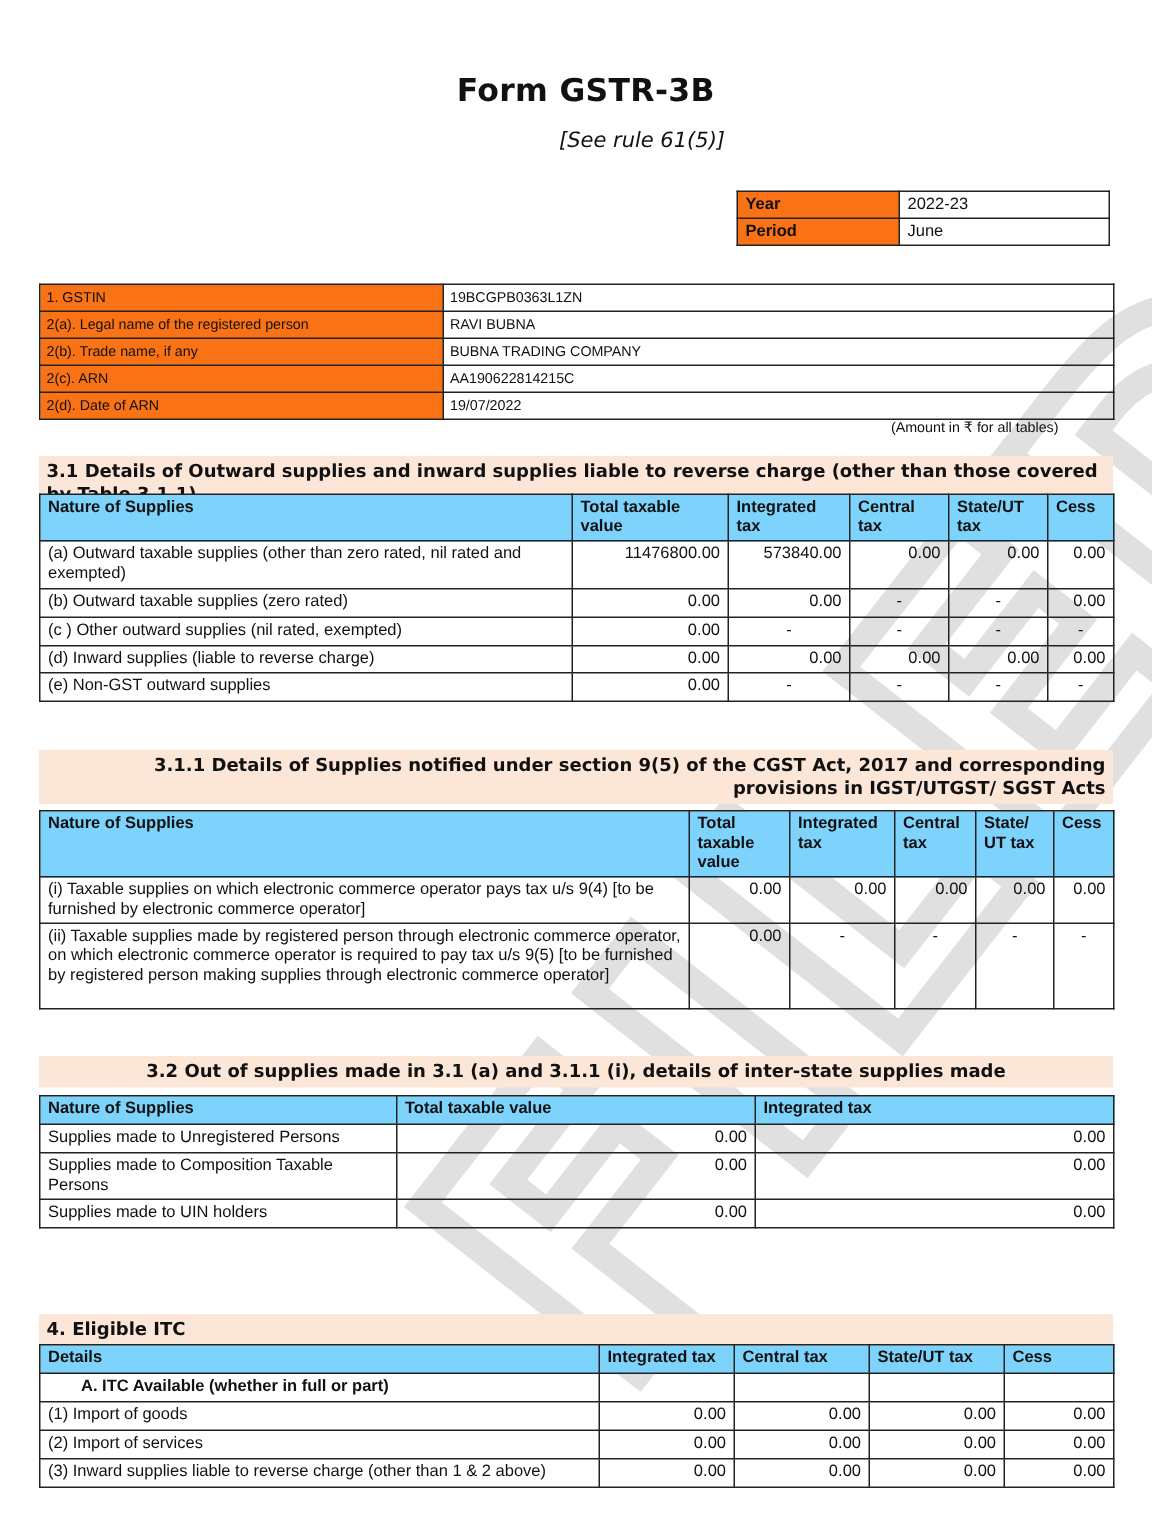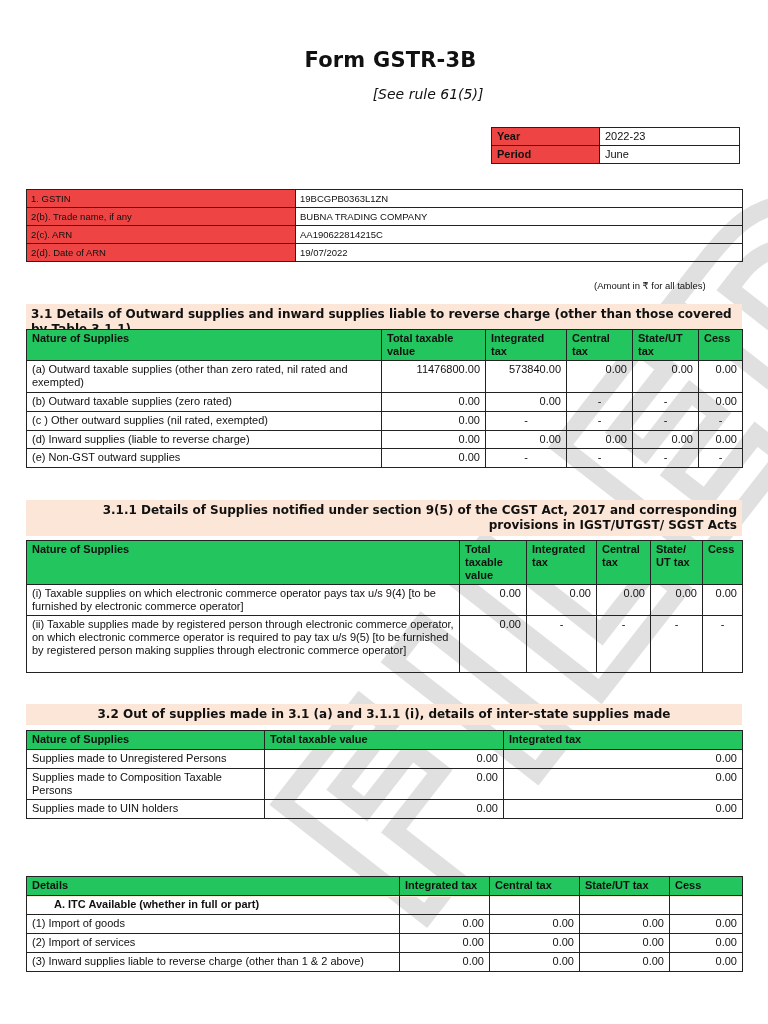--- a/index.html
+++ b/index.html
@@ -4,22 +4,22 @@
   <style>
     * { box-sizing: border-box; margin: 0; padding: 0; }
     html, body { width: 768px; height: 1024px; background: #ffffff; overflow: hidden; }
     body { font-family: "Liberation Sans", "DejaVu Sans", sans-serif; color: #111; position: relative; }
 
     .title { position: absolute; top: 48px; left: 0; width: 768px; text-align: center; font-size: 21px; font-weight: bold; font-family: "DejaVu Sans", sans-serif; letter-spacing: 0.2px; padding-left: 13px; }
     .subtitle { position: absolute; top: 86px; left: 0; width: 768px; text-align: center; font-size: 14px; font-style: italic; font-family: "DejaVu Sans", sans-serif; margin-left: 44px; }
 
     table { border-collapse: collapse; position: absolute; table-layout: fixed; }
     td, th { border: 1px solid #222; font-size: 11px; padding: 2px 5px; vertical-align: top; text-align: left; font-weight: normal; line-height: 13px; }
-    .peach { background: #ef4444; margin-top: 20px; }
-    .hdr { background: #22c55e; font-weight: bold; }
+    .peach { background: #f97316; margin-top: 20px; }
+    .hdr { background: #7dd3fc; font-weight: bold; }
     .num { text-align: right; }
     .dash { text-align: center; }
     .bold { font-weight: bold; padding-left: 27px; }
 
     .yp td { font-size: 11px; height: 18px; }
     .yp td.peach { font-weight: bold; }
     .info td { font-size: 9.5px; height: 17px; padding: 2px 4px; }
     .info td.peach { font-weight: normal; }
 
     .amount-note { position: absolute; top: 280px; left: 594px; font-size: 9.5px; }
@@ -55,20 +55,24 @@
 
 <table class="info" style="left:26px; top:189px; width:716px;">
   <colgroup>
       <col style="width:269px">
       <col style="width:447px">
     </colgroup>
   <tbody>
       <tr>
     <td class="peach">1. GSTIN</td>
     <td>19BCGPB0363L1ZN</td>
+  </tr>
+  <tr>
+    <td class="peach">2(a). Legal name of the registered person</td>
+    <td>RAVI BUBNA</td>
   </tr>
   <tr>
     <td class="peach">2(b). Trade name, if any</td>
     <td>BUBNA TRADING COMPANY</td>
   </tr>
   <tr>
     <td class="peach">2(c). ARN</td>
     <td>AA190622814215C</td>
   </tr>
   <tr>
@@ -205,21 +209,21 @@
   </tr>
   <tr>
     <td style="height:19px">Supplies made to UIN holders</td>
     <td class="num">0.00</td>
     <td class="num">0.00</td>
   </tr>
 </tbody>
   </table>
 
 <div class="section-title" style="top:876px;">4.  Eligible ITC</div>
-<table style="left:26px; top:876px; width:716px;">
+<table style="left:26px; top:896px; width:716px;">
   <colgroup>
     <col style="width:373px">
       <col style="width:90px">
       <col style="width:90px">
       <col style="width:90px">
       <col style="width:73px">
   </colgroup>
   <tbody>
       <tr class="hdr">
     <th class="hdr" style="height:19px">Details</th>

